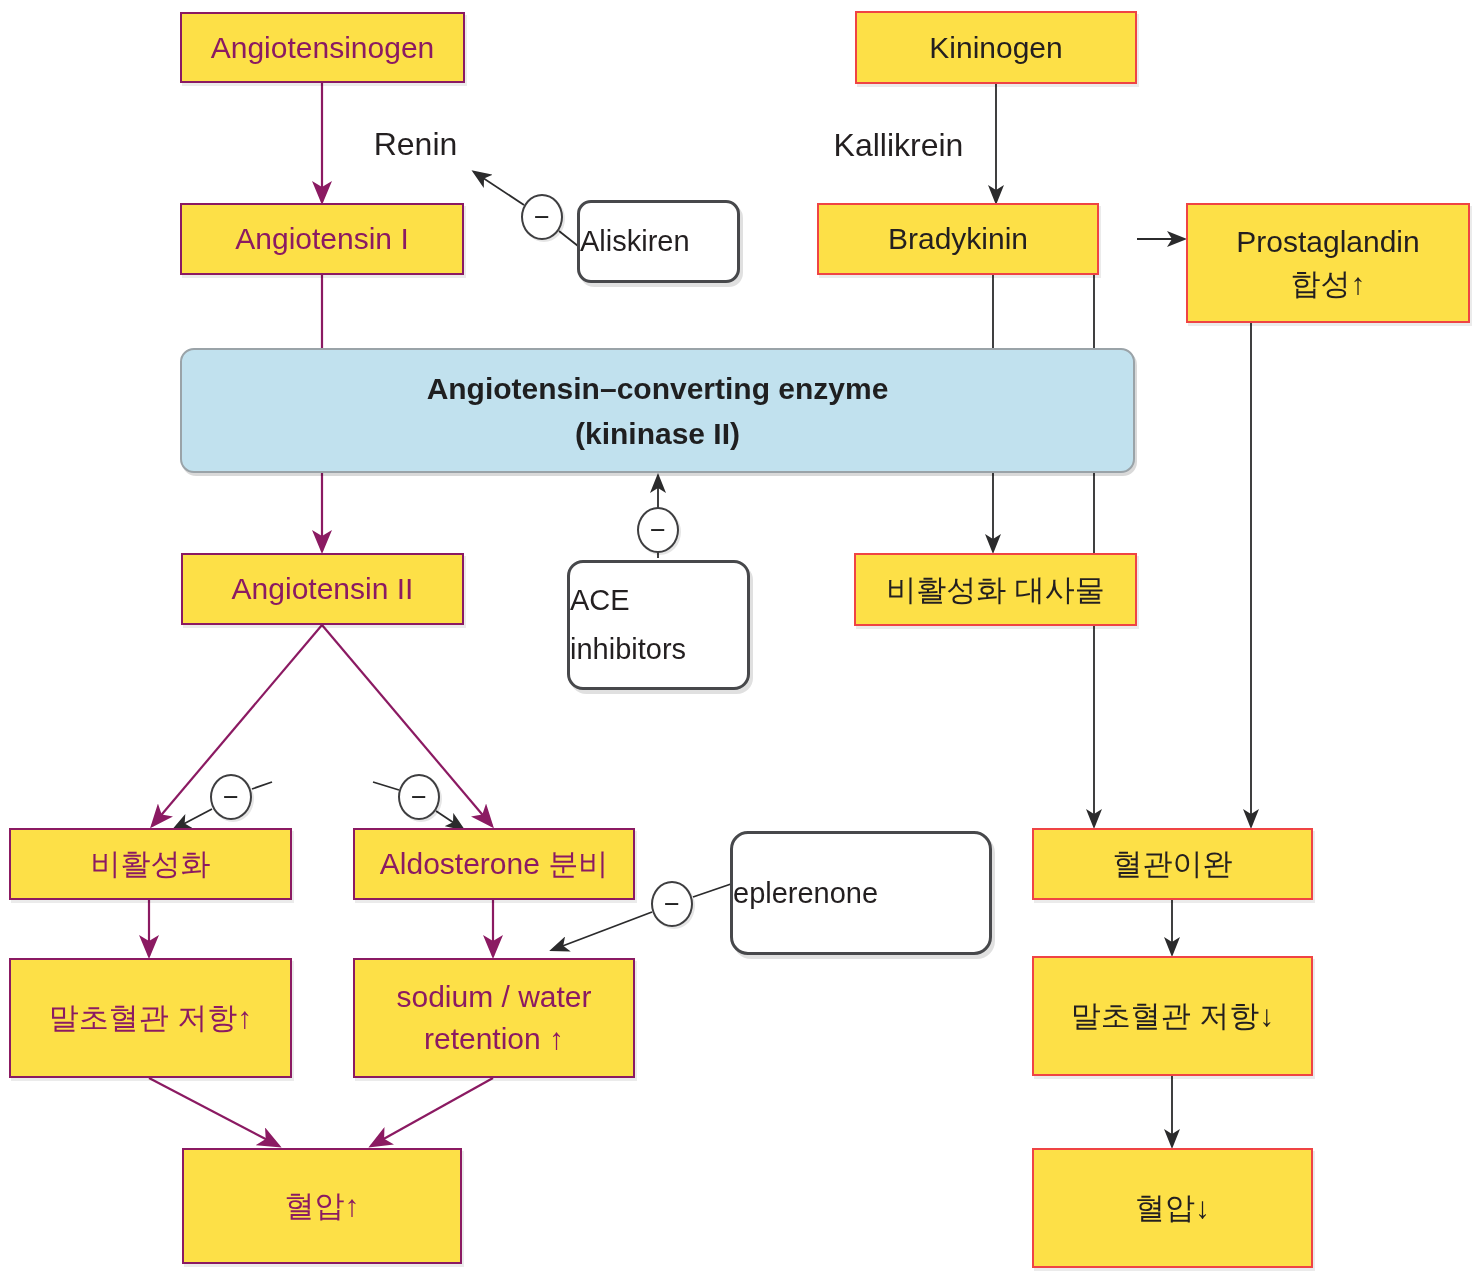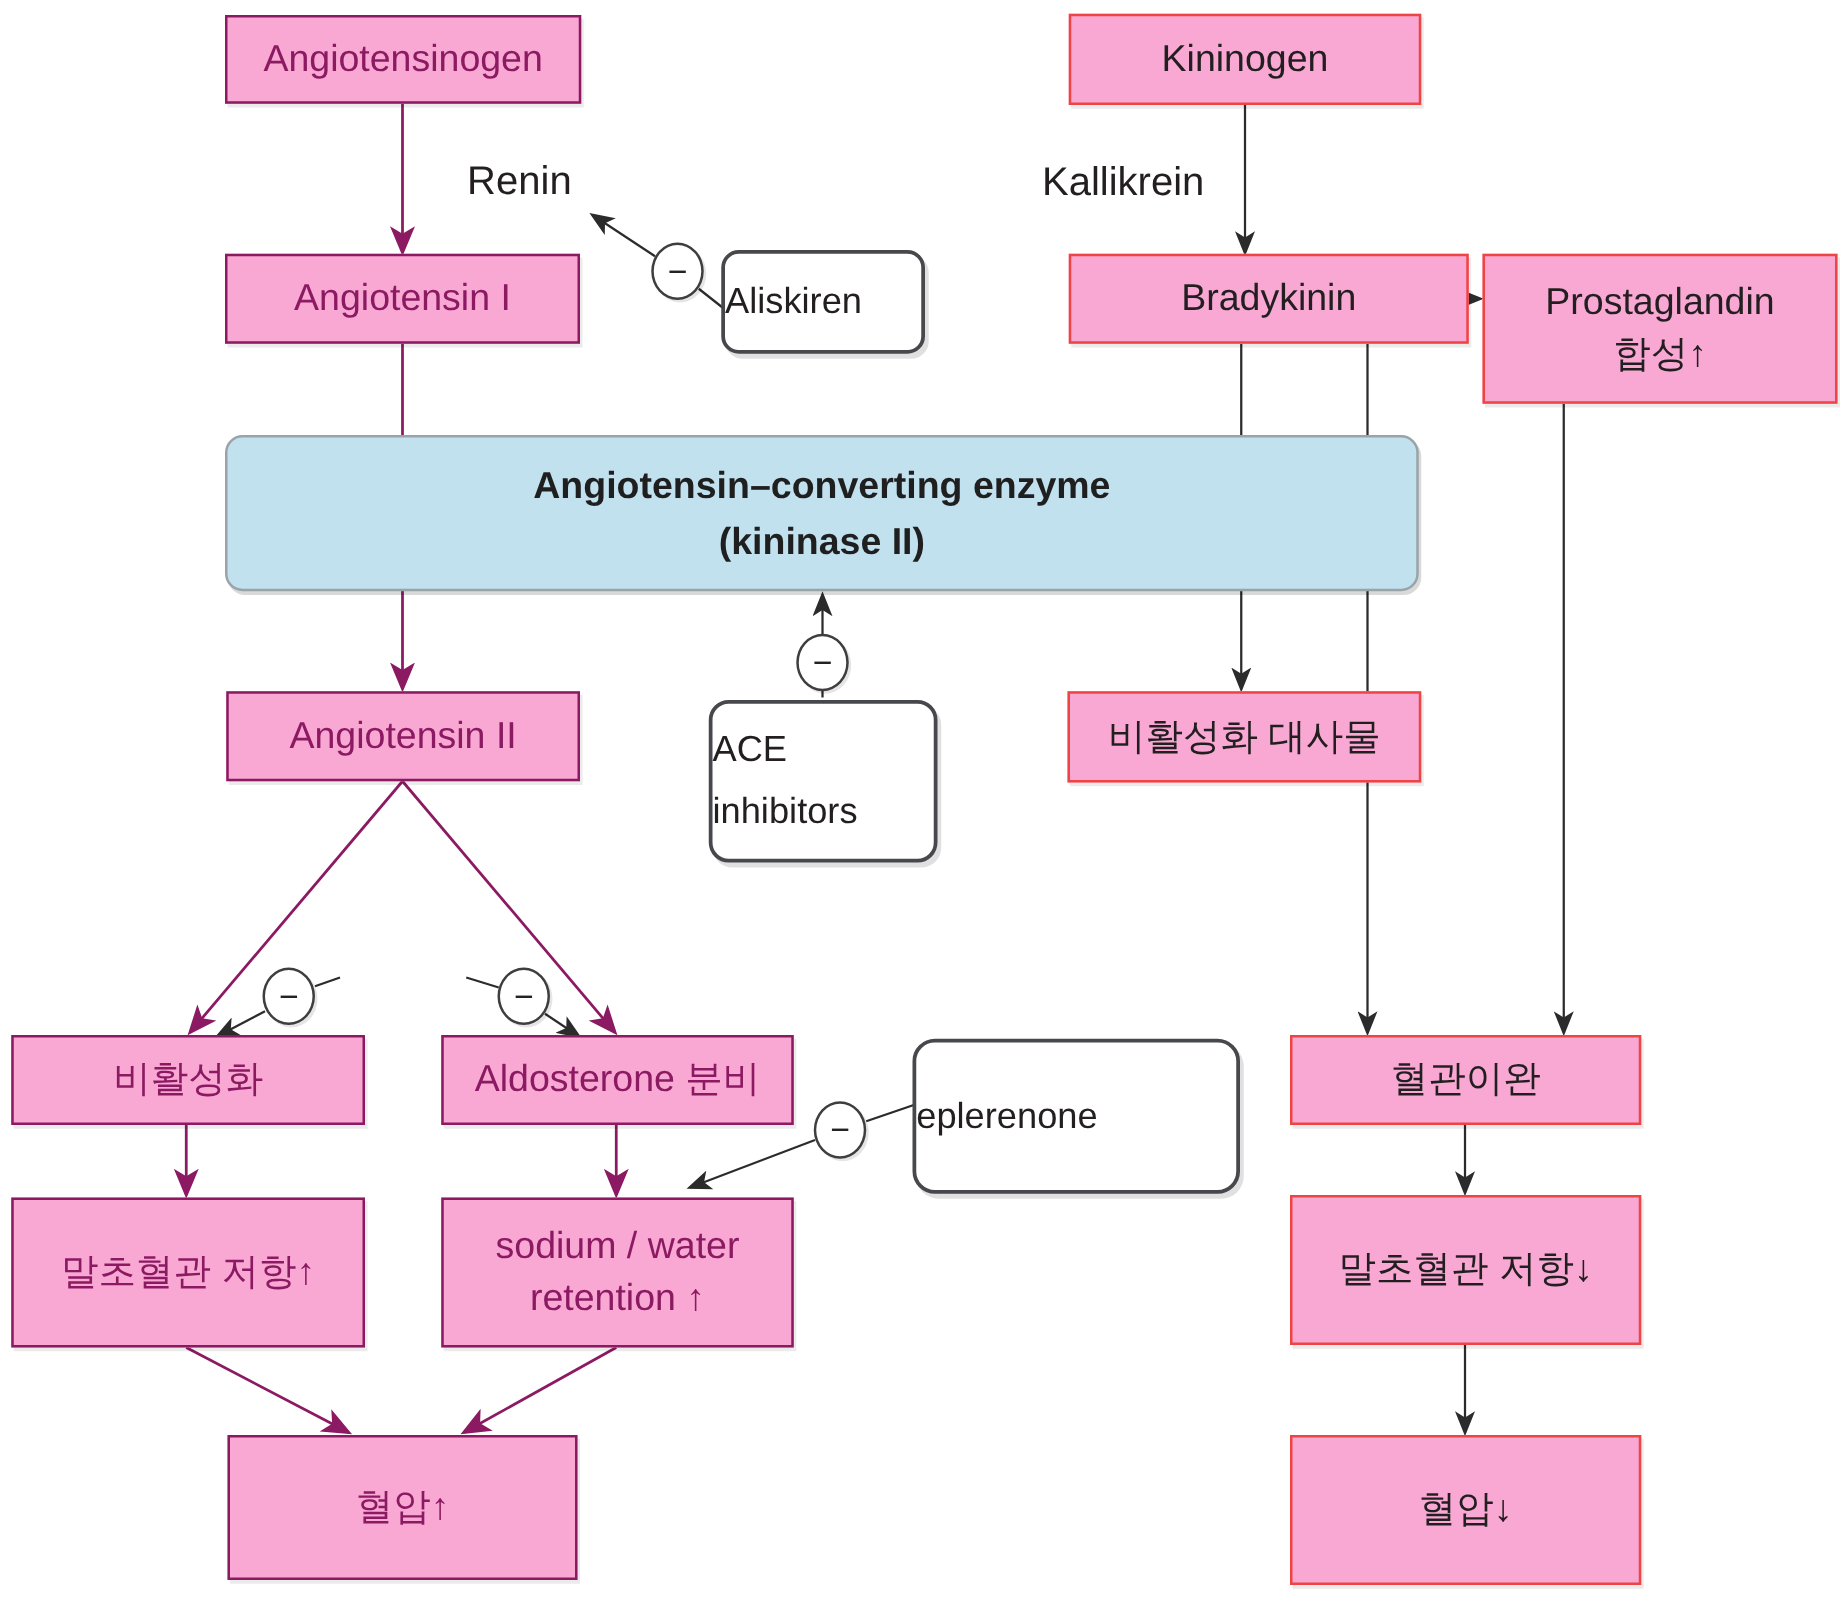--- a/index.html
+++ b/index.html
@@ -3,21 +3,21 @@
 <meta charset="utf-8">
 <style>
   *{box-sizing:border-box;margin:0;padding:0}
   body{background:#ffffff}
   .stage{position:relative;width:1478px;height:1279px;background:#ffffff;
          font-family:"Liberation Sans",sans-serif;overflow:hidden}
   svg.wires{position:absolute;left:0;top:0;z-index:1}
 
   
   .rect{position:absolute;display:flex;flex-direction:column;align-items:center;justify-content:center;
-        text-align:center;background:#f9a8d4;border:2px solid #ef4444;color:#231f20;
+        text-align:center;background:#fde047;border:2px solid #ef4444;color:#231f20;
         font-size:30px;line-height:1.4;z-index:2;box-shadow:2px 3px 0 rgba(0,0,0,.08)}
   .purple{border-color:#8b1a62;color:#8b1a62}
 
   
   .round{position:absolute;display:flex;flex-direction:column;align-items:flex-start;justify-content:center;
          text-align:center;background:#ffffff;border:3px solid #47484b;border-radius:16px;
          color:#231f20;font-size:29px;line-height:1.55;z-index:2;
          box-shadow:3px 4px 0 rgba(0,0,0,.12)}
 
   
@@ -30,21 +30,21 @@
 
   
   .ace{background:#c1e1ee;border:2px solid #9aa3a8;border-radius:14px;font-weight:bold;
        color:#1f1f20;box-shadow:2px 3px 0 rgba(0,0,0,.15);line-height:1.5}
 
   
   .b-angiotensinogen{left:180px;top:12px;width:285px;height:71px}
   .b-angiotensin1{left:180px;top:203px;width:284px;height:72px}
   .b-angiotensin2{left:181px;top:553px;width:283px;height:72px}
   .b-kininogen{left:855px;top:11px;width:282px;height:73px}
-  .b-bradykinin{left:855px;top:203px;width:320px;height:72px}
+  .b-bradykinin{left:817px;top:203px;width:282px;height:72px}
   .b-prostaglandin{left:1186px;top:203px;width:284px;height:120px}
   .b-ace{left:180px;top:348px;width:955px;height:125px}
   .b-inactive{left:854px;top:553px;width:283px;height:73px}
   .b-vasoconstriction{left:9px;top:828px;width:283px;height:72px}
   .b-aldosterone{left:353px;top:828px;width:282px;height:72px}
   .b-vasodilation{left:1032px;top:828px;width:281px;height:72px}
   .b-peripheral-up{left:9px;top:958px;width:283px;height:120px}
   .b-sodium{left:353px;top:958px;width:282px;height:120px}
   .b-peripheral-down{left:1032px;top:956px;width:281px;height:120px}
   .b-bp-up{left:182px;top:1148px;width:280px;height:116px}

